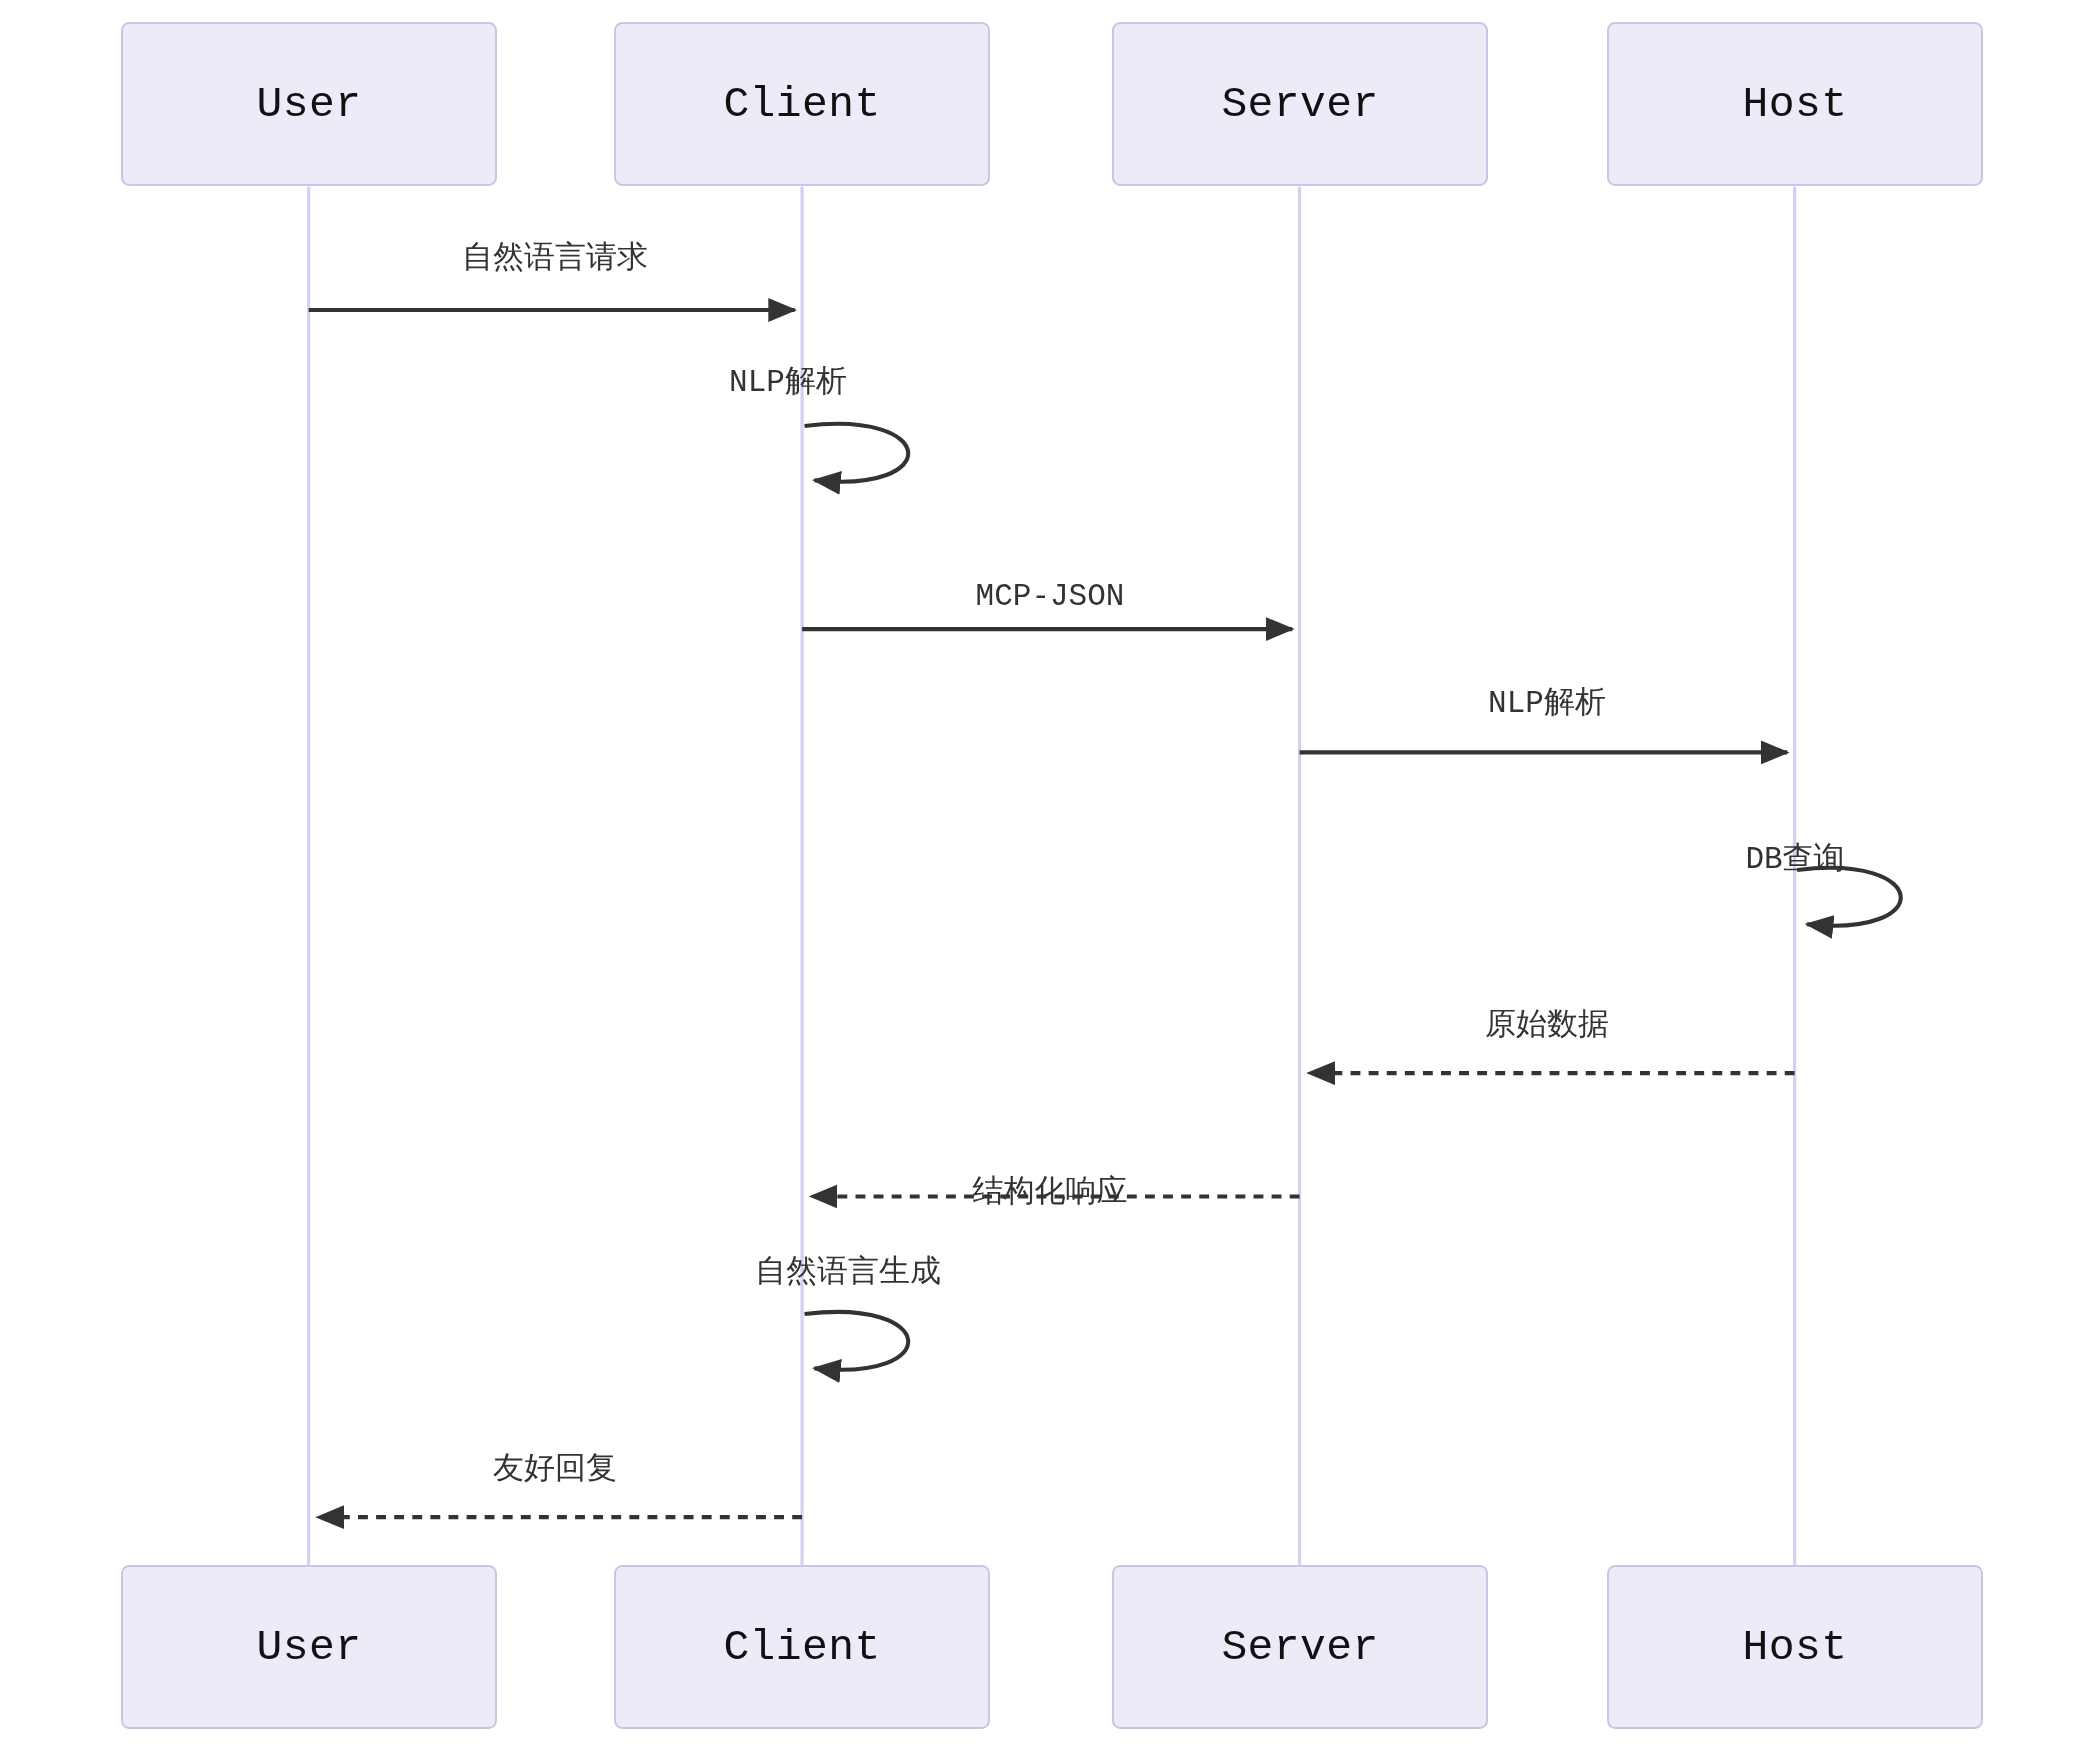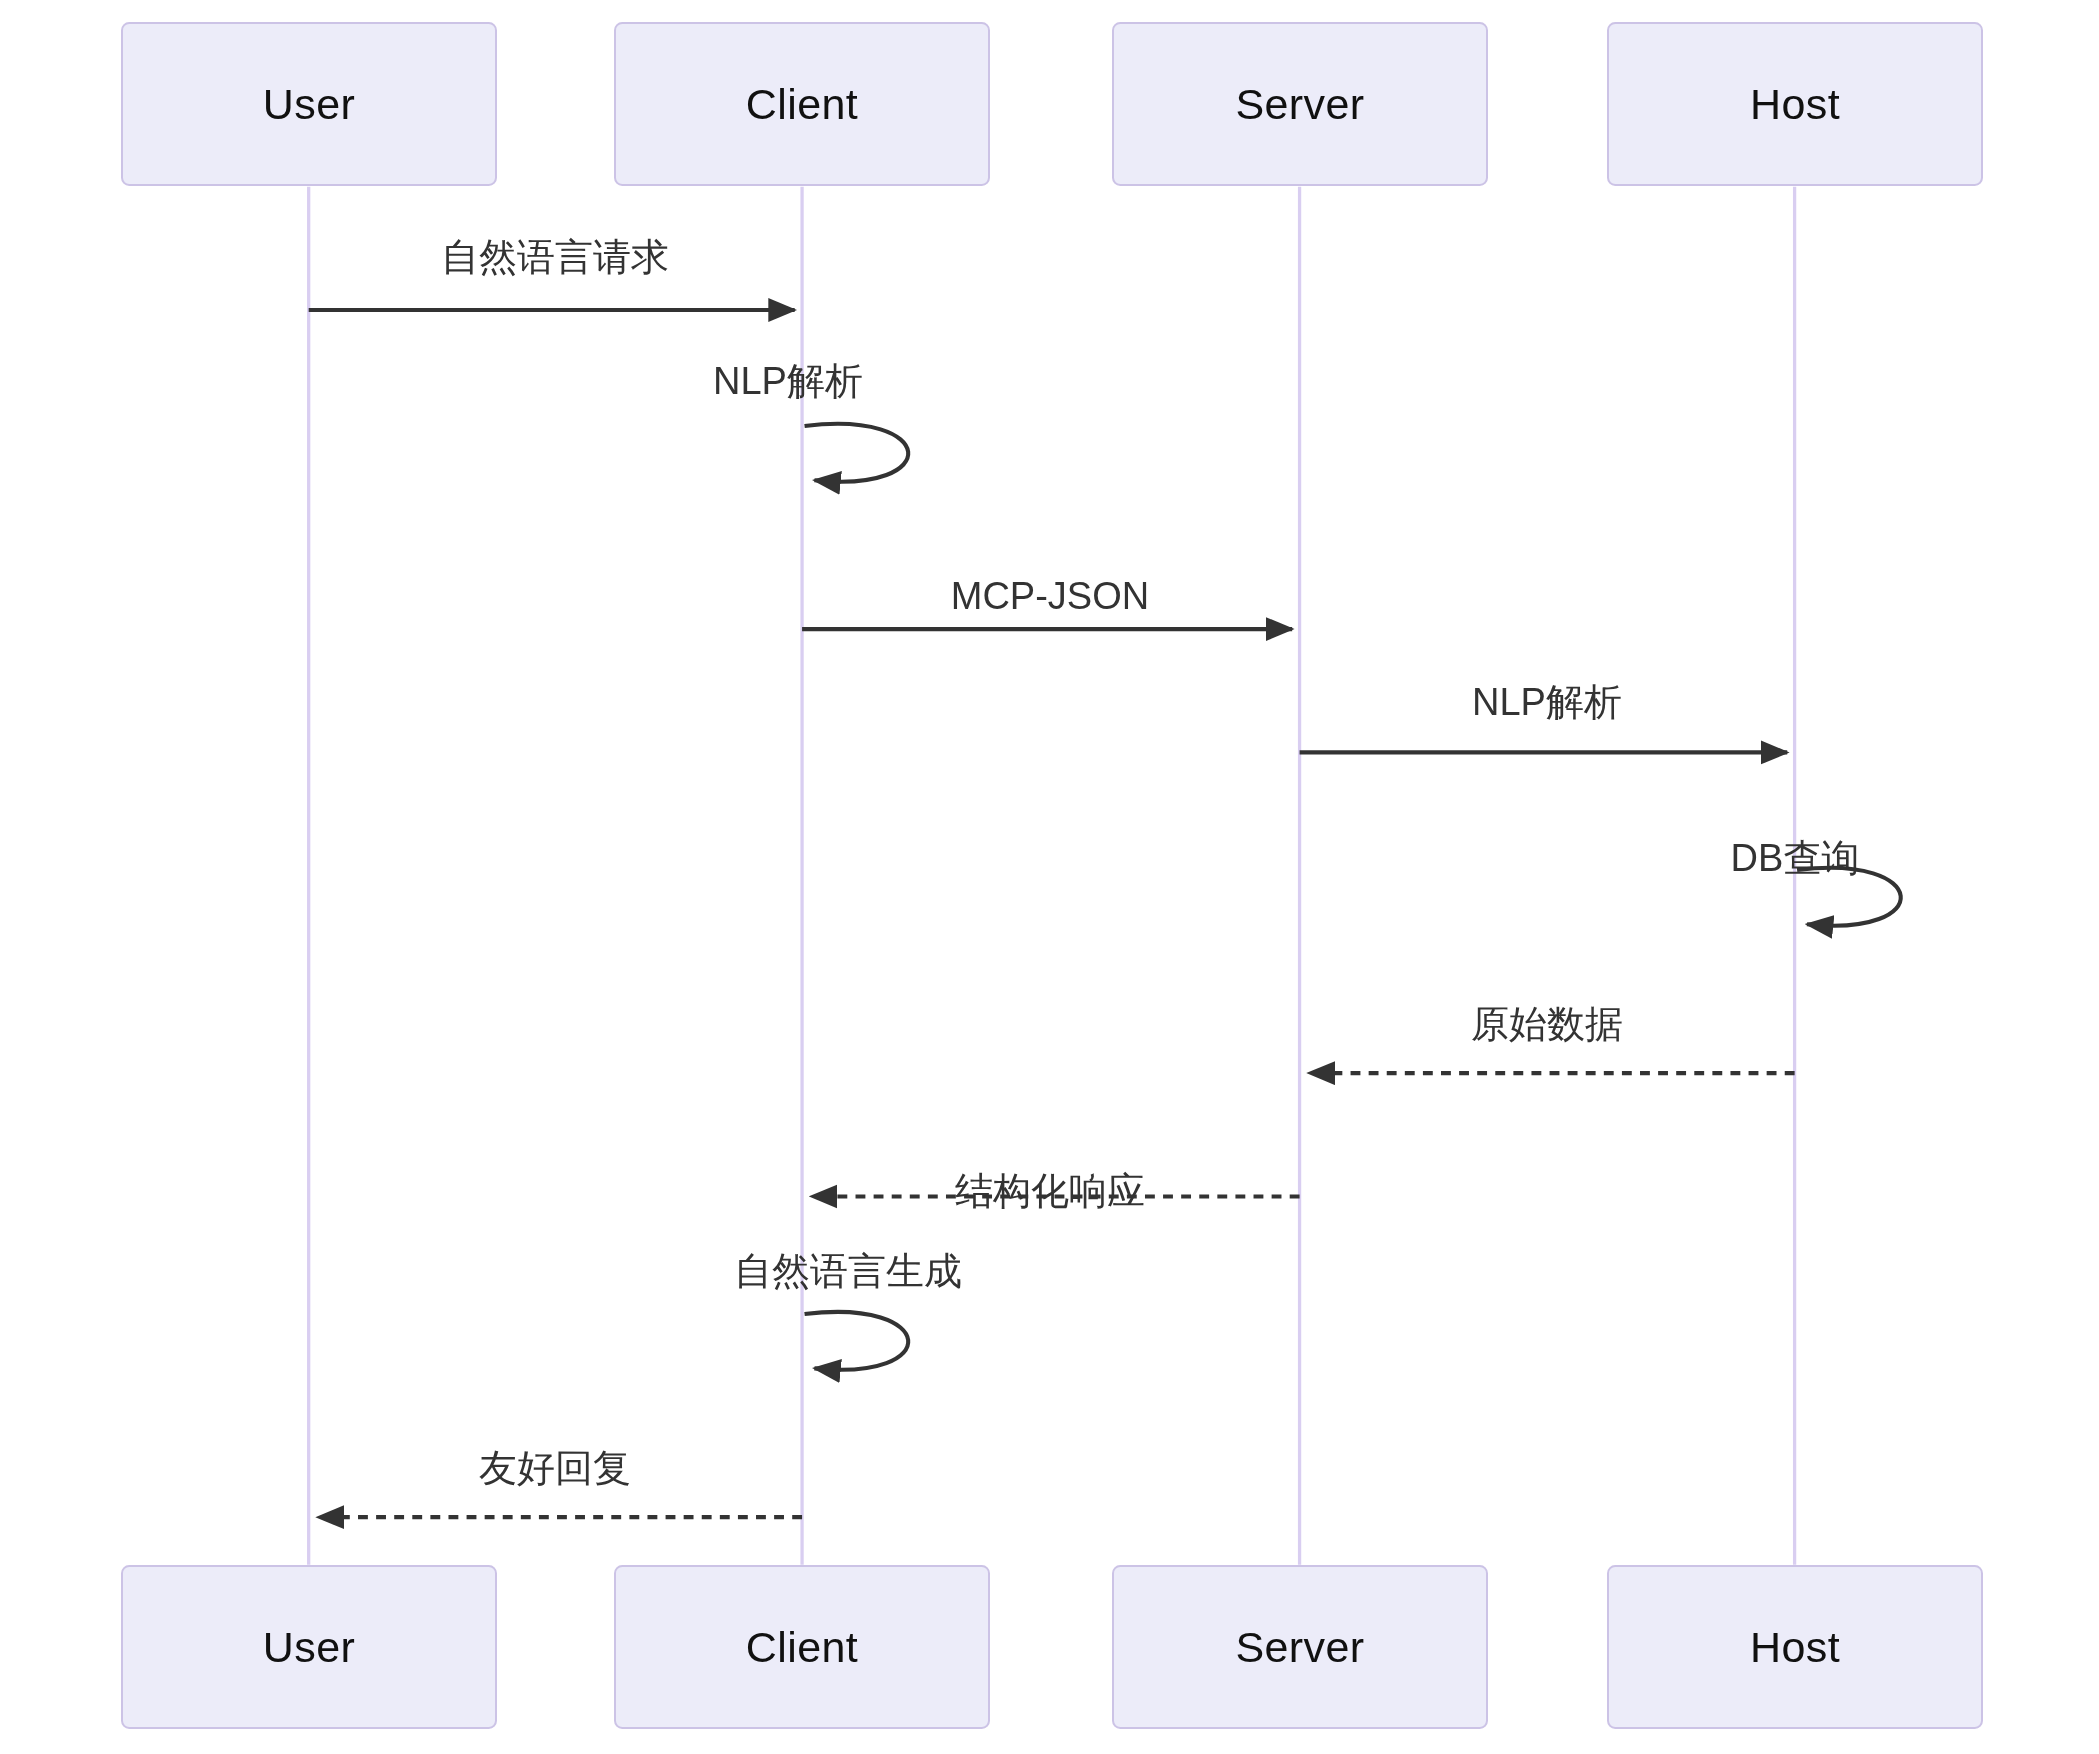--- a/index.html
+++ b/index.html
@@ -7,20 +7,21 @@
     padding: 0;
     background: #ffffff;
     font-family: "Liberation Sans", "DejaVu Sans", sans-serif;
   }
   .canvas {
     position: relative;
     width: 2076px;
     height: 1754px;
     background: var(--bg, #ffffff);
     overflow: hidden;
+    font-family: Liberation Mono, monospace;
   }
   .diagram-svg {
     position: absolute;
     left: 0; top: 0;
     width: 2100px;
     height: 1754px;
   }
   .lifeline {
     stroke: var(--lifeline, #d9cef1);
     stroke-width: 4;
@@ -51,21 +52,21 @@
     box-sizing: border-box;
   }
   .actor-label {
     font-size: 43px;
     color: var(--actor-text, #111111);
     letter-spacing: 0.4px;
   }
   .msg-label {
     position: absolute;
     transform: translate(-50%, -50%);
-    font-size: 38px;
+    font-size: 31px;
     color: var(--text, #333333);
     white-space: nowrap;
   }
 </style>
 </head>
 <body>
 
 <div class="canvas" style="--bg: #ffffff; --actor-fill: #ececf9; --actor-border: #ccc3e6; --actor-text: #111111; --lifeline: #d9cef1; --arrow: #333333; --text: #333333;">
 
   <svg class="diagram-svg" viewBox="0 0 2553 2133">

